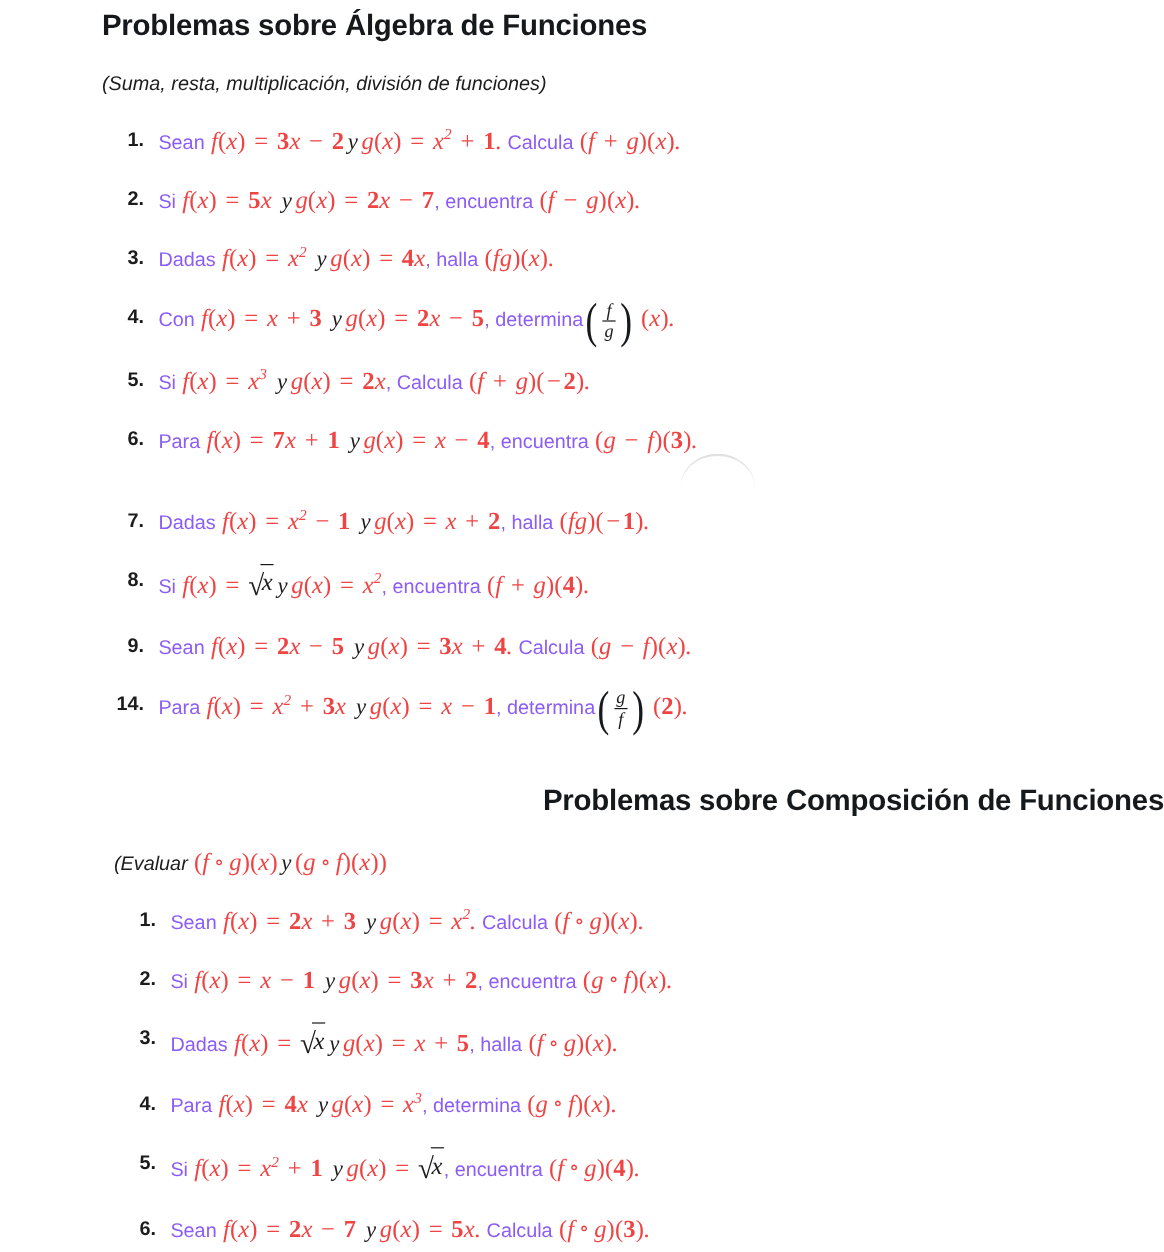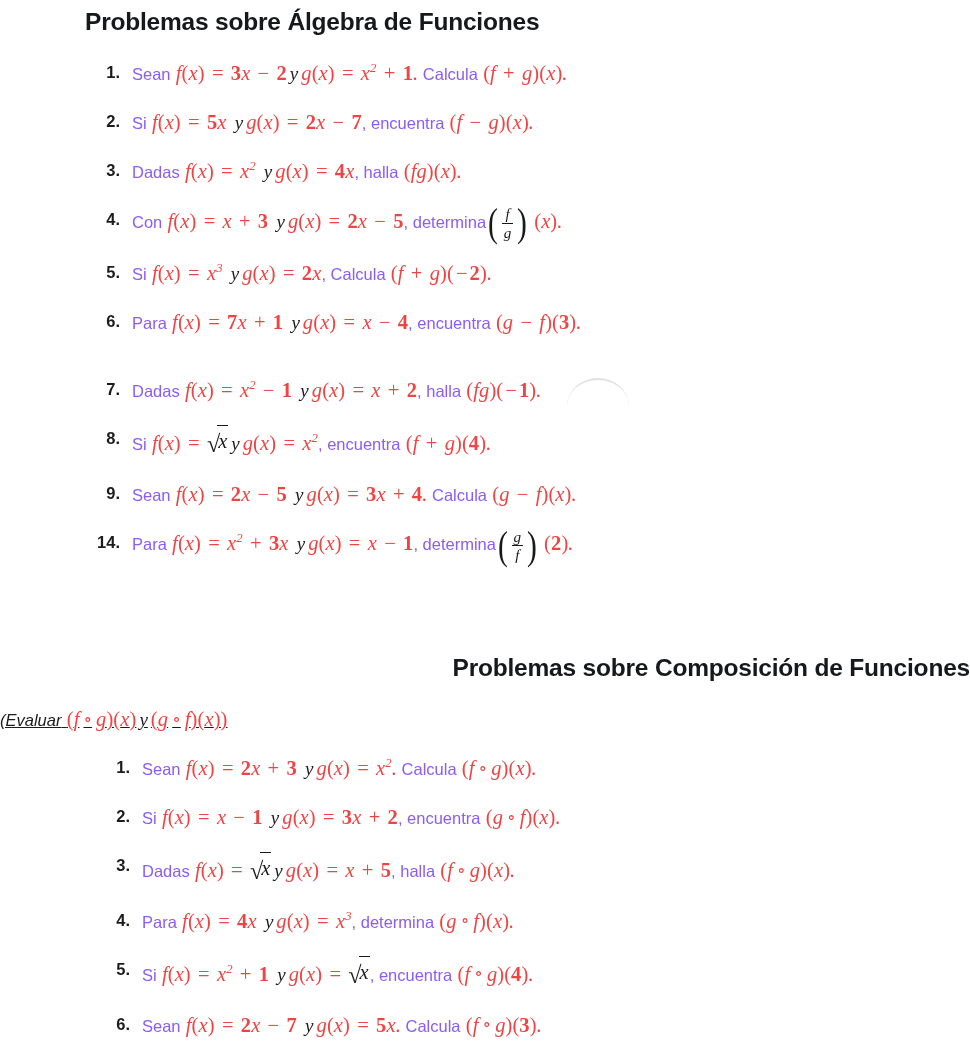--- a/index.html
+++ b/index.html
@@ -43,21 +43,21 @@
 
   .section-subtitle {
     font-family: "Liberation Sans", sans-serif;
     font-style: italic;
     font-size: 16.5px;
     color: #1c1c1c;
     margin: 0;
     line-height: 1.2;
   }
   #section-algebra .section-subtitle { padding-left: 85px; padding-top: 25px; }
-  #section-composicion .section-subtitle { padding-top: 25px; text-decoration: underline; }
+  #section-composicion .section-subtitle { padding-left: 95px; padding-top: 25px; }
 
   
   .problem-list {
     list-style: none;
     margin: 0;
     padding: 0;
   }
   #section-algebra .problem-list { padding-top: 23px; }
   #section-composicion .problem-list { padding-top: 22px; }
 
@@ -195,20 +195,21 @@
 </style>
 </head>
 <body>
 
 <div class="page">
 
   <section class="section" id="section-algebra">
 
     <h1 class="section-title">Problemas sobre Álgebra de Funciones</h1>
 
+    <p class="section-subtitle">(Suma, resta, multiplicación, división de funciones)</p>
 
     <ol class="problem-list">
 
       <li class="problem-item">
         <span class="item-number">1.</span>
         <span class="item-body"><span class="txt">Sean</span><span class="math"> f<span class="paren">(</span>x<span class="paren">)</span> <span class="op">=</span> <span class="num">3</span>x <span class="op">−</span> <span class="num">2</span></span><span class="conj">y</span><span class="math">g<span class="paren">(</span>x<span class="paren">)</span> <span class="op">=</span> x<sup>2</sup> <span class="op">+</span> <span class="num">1</span>.</span><span class="txt"> </span><span class="txt">Calcula</span><span class="math"> <span class="paren">(</span>f <span class="op">+</span> g<span class="paren">)(</span>x<span class="paren">)</span>.</span></span>
       </li>
 
       <li class="problem-item">
         <span class="item-number">2.</span>

